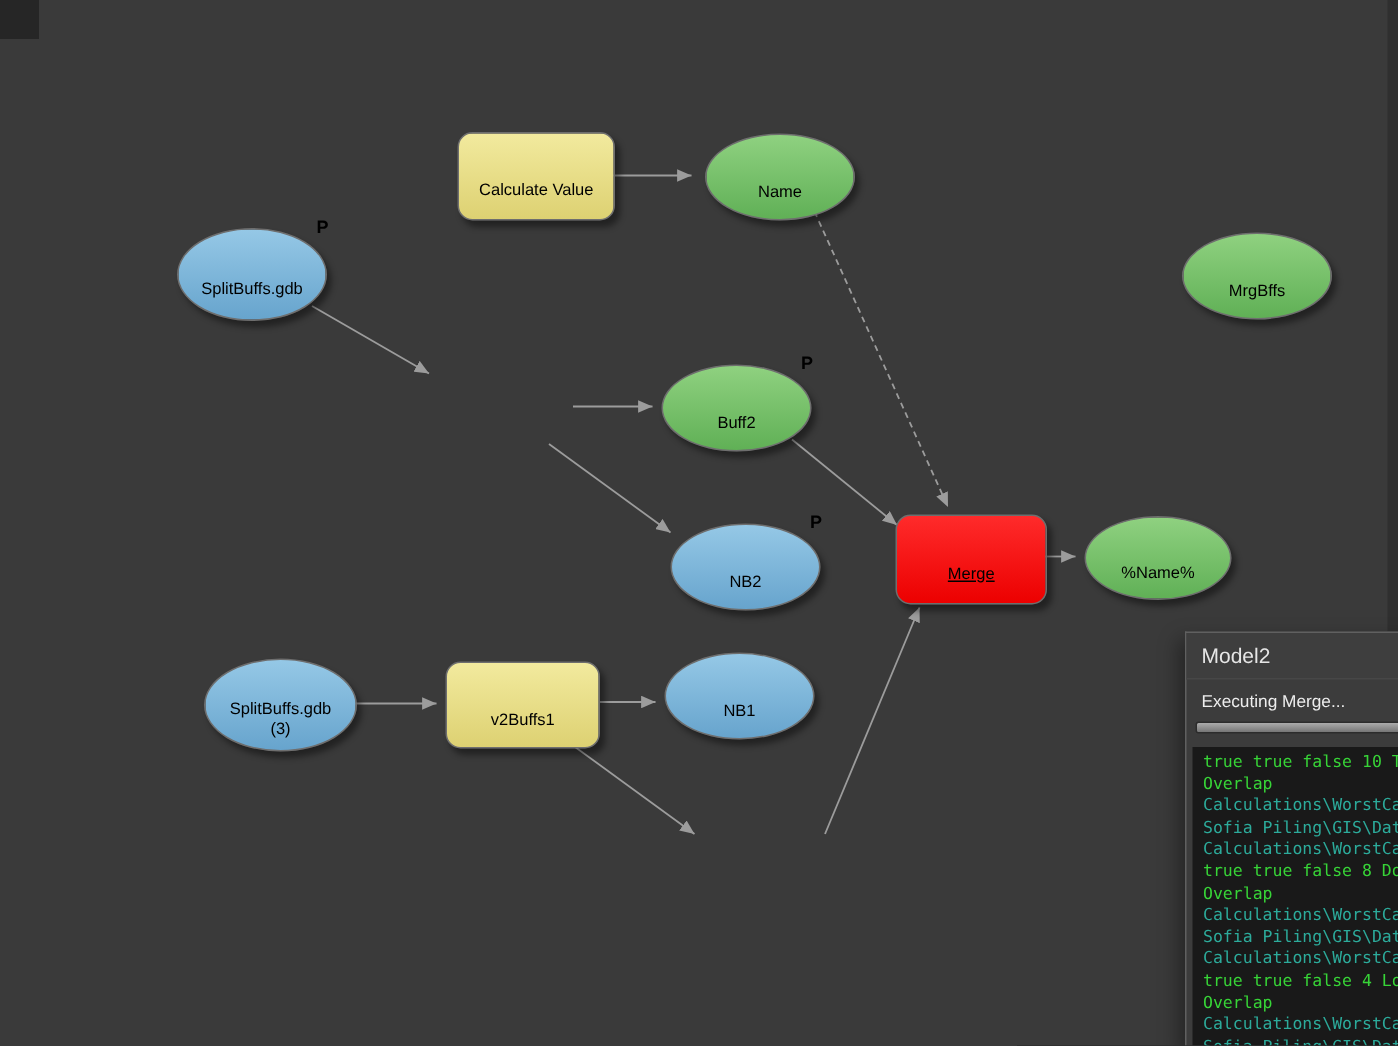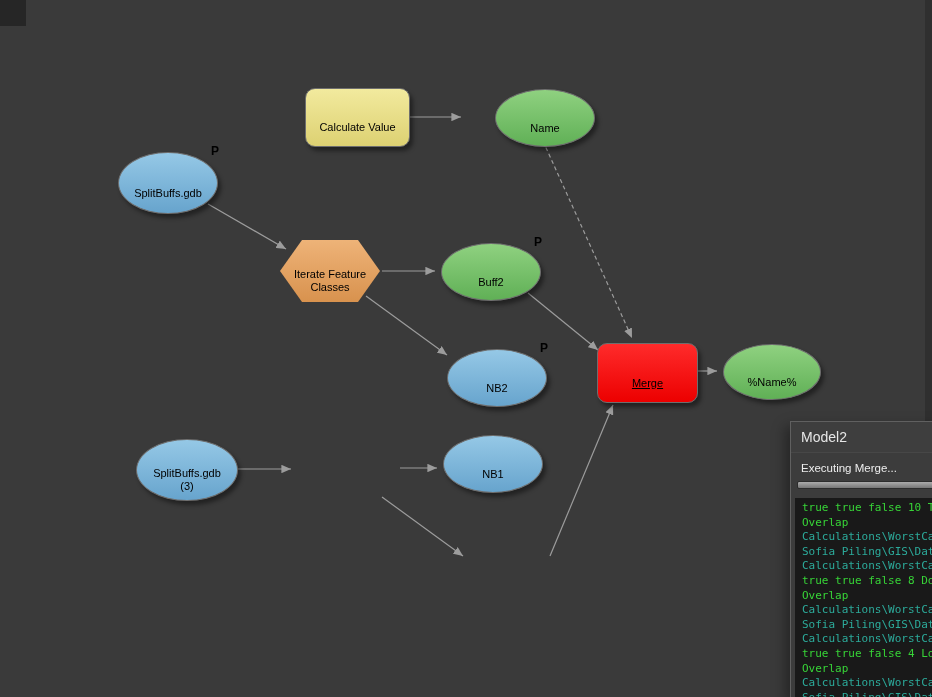--- a/index.html
+++ b/index.html
@@ -79,56 +79,59 @@
       <line x1="382" y1="497" x2="463" y2="556" marker-end="url(#arr)"></line>
       <line x1="550" y1="556" x2="613" y2="405" marker-end="url(#arr)"></line>
       <line x1="697" y1="371" x2="717" y2="371" marker-end="url(#arr)"></line>
     </g>
   </svg>
 
   <div class="node rrect yellow" style="left:305px;top:88px;width:103px;height:57px">
     <span class="label">Calculate Value</span>
   </div>
 
-  <div class="node ellipse green" style="left:495px;top:89px;width:98px;height:56px">
+  <div class="node ellipse green" style="left:470px;top:89px;width:98px;height:56px">
     <span class="label">Name</span>
   </div>
 
   <div class="node ellipse blue" style="left:118px;top:152px;width:98px;height:60px">
     <span class="label">SplitBuffs.gdb</span>
     <span class="pflag">P</span>
   </div>
 
-  <div class="node hex" style="left:280px;top:240px;width:100px;height:62px">
-    <span class="label">Iterate Feature Classes</span>
-  </div>
 
   <div class="node ellipse green" style="left:441px;top:243px;width:98px;height:56px">
     <span class="label">Buff2</span>
     <span class="pflag">P</span>
   </div>
 
   <div class="node ellipse blue" style="left:447px;top:349px;width:98px;height:56px">
     <span class="label">NB2</span>
     <span class="pflag">P</span>
   </div>
 
   <div class="node rrect red" style="left:597px;top:343px;width:99px;height:58px">
     <span class="label">Merge</span>
   </div>
 
   <div class="node ellipse green" style="left:723px;top:344px;width:96px;height:54px">
     <span class="label">%Name%</span>
   </div>
 
+  <div class="node ellipse green" style="left:788px;top:155px;width:98px;height:56px">
+    <span class="label">MrgBffs</span>
+  </div>
 
   <div class="node ellipse blue" style="left:136px;top:439px;width:100px;height:60px">
     <span class="label">SplitBuffs.gdb (3)</span>
   </div>
 
+  <div class="node rrect yellow" style="left:297px;top:441px;width:101px;height:56px">
+    <span class="label">v2Buffs1</span>
+  </div>
 
   <div class="node ellipse blue" style="left:443px;top:435px;width:98px;height:56px">
     <span class="label">NB1</span>
   </div>
 
 
   <div class="dialog">
     <div class="titlebar">
       <span>Model2</span>
     </div>

